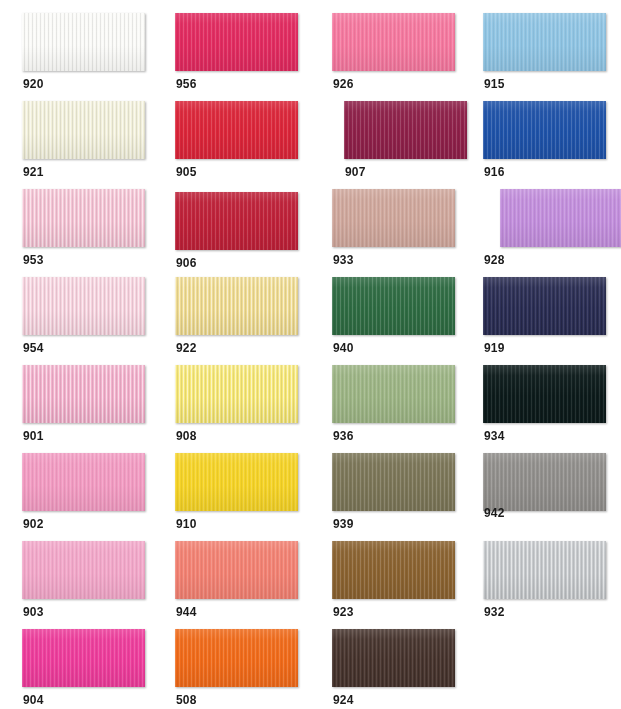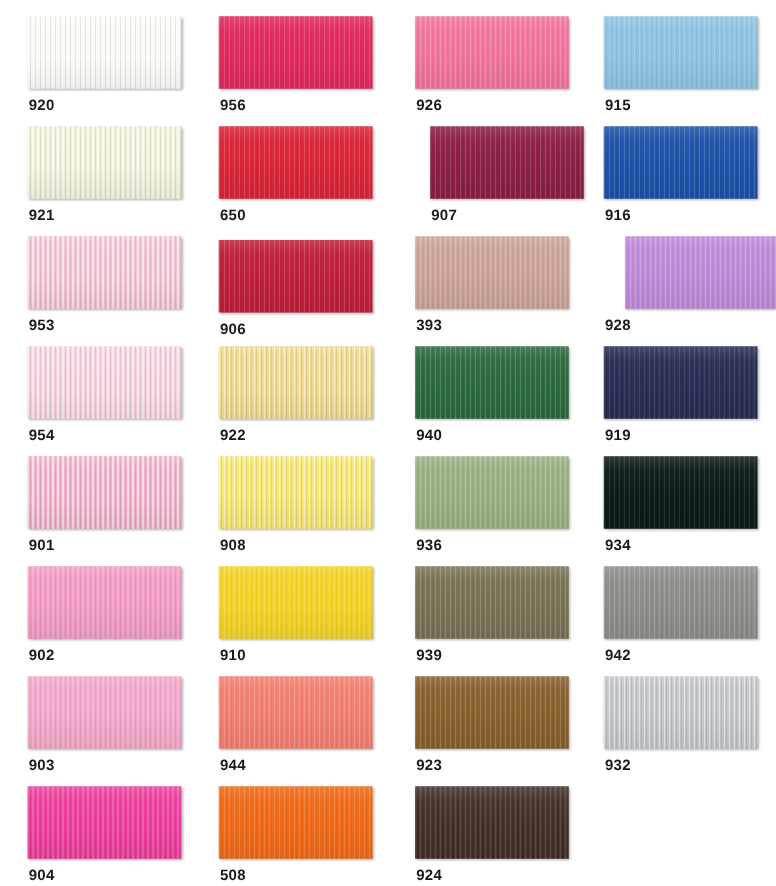--- a/index.html
+++ b/index.html
@@ -166,21 +166,21 @@
       </div>
       <div class="swatch-label" style="top: 64px;">921</div>
     </div>
     <div class="swatch-cell" style="left: 175px; top: 101px;">
       <div class="swatch-chip-wrap">
         <div class="swatch-chip" title="905" style="background: rgb(219, 37, 57); width: 123px; height: 58px;">
           <div class="rib "></div>
           <div class="shade"></div>
         </div>
       </div>
-      <div class="swatch-label" style="top: 64px;">650</div>
+      <div class="swatch-label" style="top: 64px;">905</div>
     </div>
     <div class="swatch-cell" style="left: 332px; top: 101px; margin-left: 12px;">
       <div class="swatch-chip-wrap">
         <div class="swatch-chip" title="907" style="background: rgb(142, 32, 73); width: 123px; height: 58px;">
           <div class="rib "></div>
           <div class="shade"></div>
         </div>
       </div>
       <div class="swatch-label" style="top: 64px;">907</div>
     </div>
@@ -211,21 +211,21 @@
       </div>
       <div class="swatch-label" style="top: 64px;">906</div>
     </div>
     <div class="swatch-cell" style="left: 332px; top: 189px;">
       <div class="swatch-chip-wrap">
         <div class="swatch-chip" title="933" style="background: rgb(207, 167, 156); width: 123px; height: 58px;">
           <div class="rib "></div>
           <div class="shade"></div>
         </div>
       </div>
-      <div class="swatch-label" style="top: 64px;">393</div>
+      <div class="swatch-label" style="top: 64px;">933</div>
     </div>
     <div class="swatch-cell" style="left: 483px; top: 189px; padding-left: 17px;">
       <div class="swatch-chip-wrap">
         <div class="swatch-chip" title="928" style="background: rgb(194, 142, 220); width: 123px; height: 58px;">
           <div class="rib "></div>
           <div class="shade"></div>
         </div>
       </div>
       <div class="swatch-label" style="top: 64px;">928</div>
     </div>
@@ -328,21 +328,21 @@
       </div>
       <div class="swatch-label" style="top: 64px;">939</div>
     </div>
     <div class="swatch-cell" style="left: 483px; top: 453px;">
       <div class="swatch-chip-wrap">
         <div class="swatch-chip" title="942" style="background: rgb(144, 142, 139); width: 123px; height: 58px;">
           <div class="rib "></div>
           <div class="shade"></div>
         </div>
       </div>
-      <div class="swatch-label" style="top: 64px;">942</div>
+      <div class="swatch-label" style="top: 53px;">942</div>
     </div>
     <div class="swatch-cell" style="left: 22px; top: 541px;">
       <div class="swatch-chip-wrap">
         <div class="swatch-chip" title="903" style="background: rgb(242, 167, 201); width: 123px; height: 58px;">
           <div class="rib "></div>
           <div class="shade"></div>
         </div>
       </div>
       <div class="swatch-label" style="top: 64px;">903</div>
     </div>

